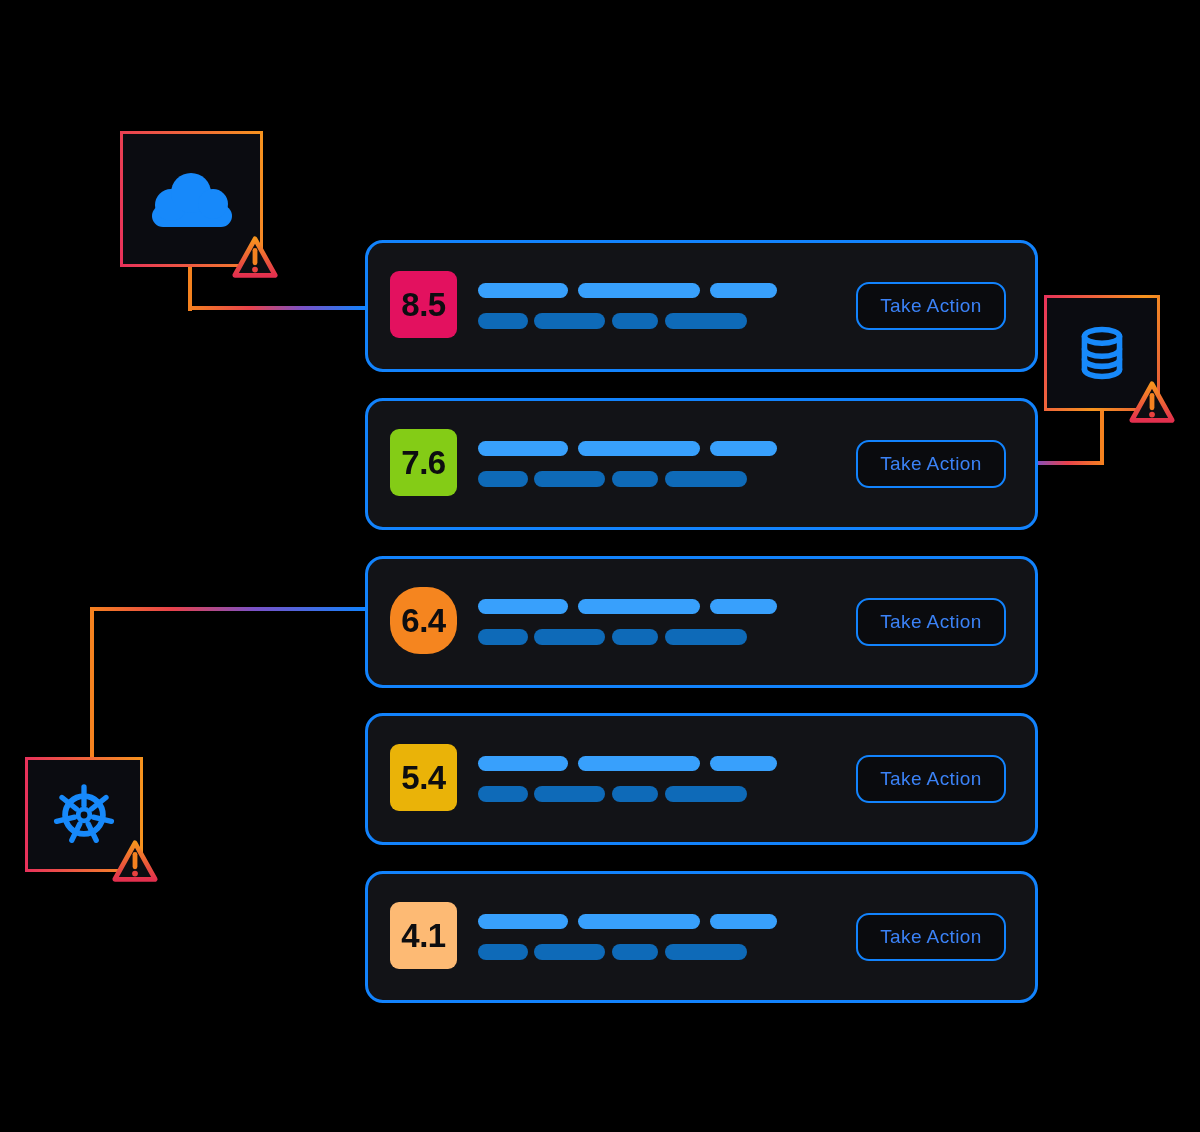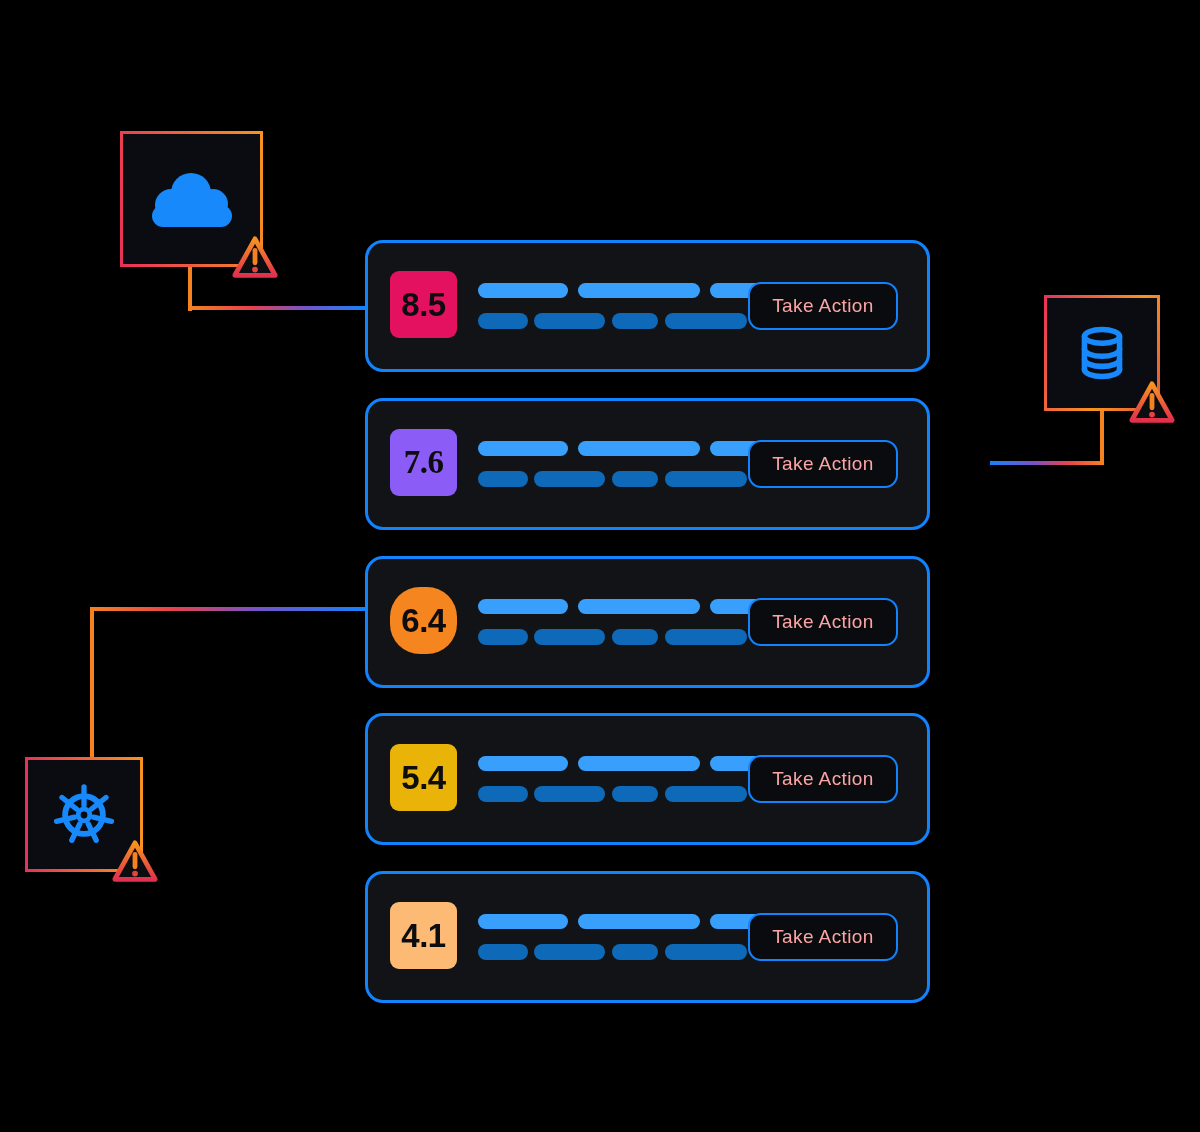--- a/index.html
+++ b/index.html
@@ -3,21 +3,21 @@
 <meta charset="utf-8">
 <style>
   html,body { margin:0; padding:0; background:#000; }
   .canvas {
     position:relative; width:1200px; height:1132px; background:#000;
     font-family:"Liberation Sans", sans-serif; overflow:hidden;
   }
 
   
   .card {
-    position:absolute; left:365px; width:565px; height:132px;
+    position:absolute; left:365px; width:673px; height:132px;
     background:#121317; border:3px solid #1283fd; border-radius:18px;
     box-sizing:border-box;
   }
   .card-1{top:240px} .card-2{top:398px} .card-3{top:556px} .card-4{top:713px} .card-5{top:871px}
 
   .badge {
     position:absolute; left:22px; top:28px; width:67px; height:67px;
     border-radius:9px; display:flex; align-items:center; justify-content:center;
     font-size:33px; font-weight:bold; color:#0d0d10; letter-spacing:-0.5px;
   }
@@ -25,21 +25,21 @@
   .bar { position:absolute; border-radius:999px; }
   .bar.top { top:40px; height:15px; background:#38a0fc; }
   .bar.bot { top:70px; height:16px; background:#0e6ab8; }
   .t1{left:110px;width:90px} .t2{left:210px;width:122px} .t3{left:342px;width:67px}
   .b1{left:110px;width:50px} .b2{left:166px;width:71px} .b3{left:244px;width:46px} .b4{left:297px;width:82px}
 
   .action-btn {
     position:absolute; right:29px; top:50%; transform:translateY(-50%);
     width:150px; height:48px; box-sizing:border-box;
     background:#0a0b0e; border:2.5px solid #1283fd; border-radius:13px;
-    color:#fca5a5; font-size:19px; letter-spacing:0.4px;
+    color:#3b82f6; font-size:19px; letter-spacing:0.4px;
     display:flex; align-items:center; justify-content:center; cursor:pointer;
   }
 
   
   .conn { position:absolute; }
   .c1v { left:188px; top:267px; width:4px;  height:44px;  background:#f5821f; }
   .c1h { left:188px; top:306px; width:177px; height:4px;
          background:linear-gradient(90deg,#f5821f 0%,#e8424c 35%,#7a52c7 65%,#1283fd 100%); }
   .c2h { left:990px; top:461px; width:114px; height:4px;
          background:linear-gradient(90deg,#1283fd 0%,#7a52c7 38%,#e8424c 68%,#f5821f 100%); }
@@ -168,21 +168,21 @@
     <div class="bar top t2"></div>
     <div class="bar top t3"></div>
     <div class="bar bot b1"></div>
     <div class="bar bot b2"></div>
     <div class="bar bot b3"></div>
     <div class="bar bot b4"></div>
     <div class="action-btn">Take Action</div>
   </div>
 
   <div class="card card-2">
-    <div class="badge" style="background: #8b5cf6; font-family: Liberation Serif, serif;">7.6</div>
+    <div class="badge" style="background: #84cc16;">7.6</div>
     <div class="bar top t1"></div>
     <div class="bar top t2"></div>
     <div class="bar top t3"></div>
     <div class="bar bot b1"></div>
     <div class="bar bot b2"></div>
     <div class="bar bot b3"></div>
     <div class="bar bot b4"></div>
     <div class="action-btn">Take Action</div>
   </div>
 

